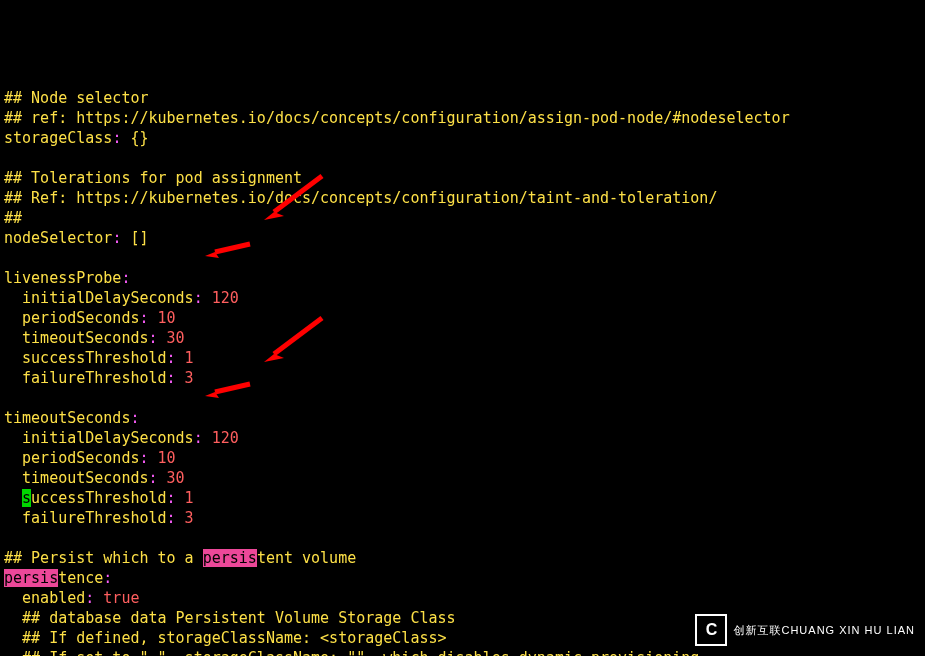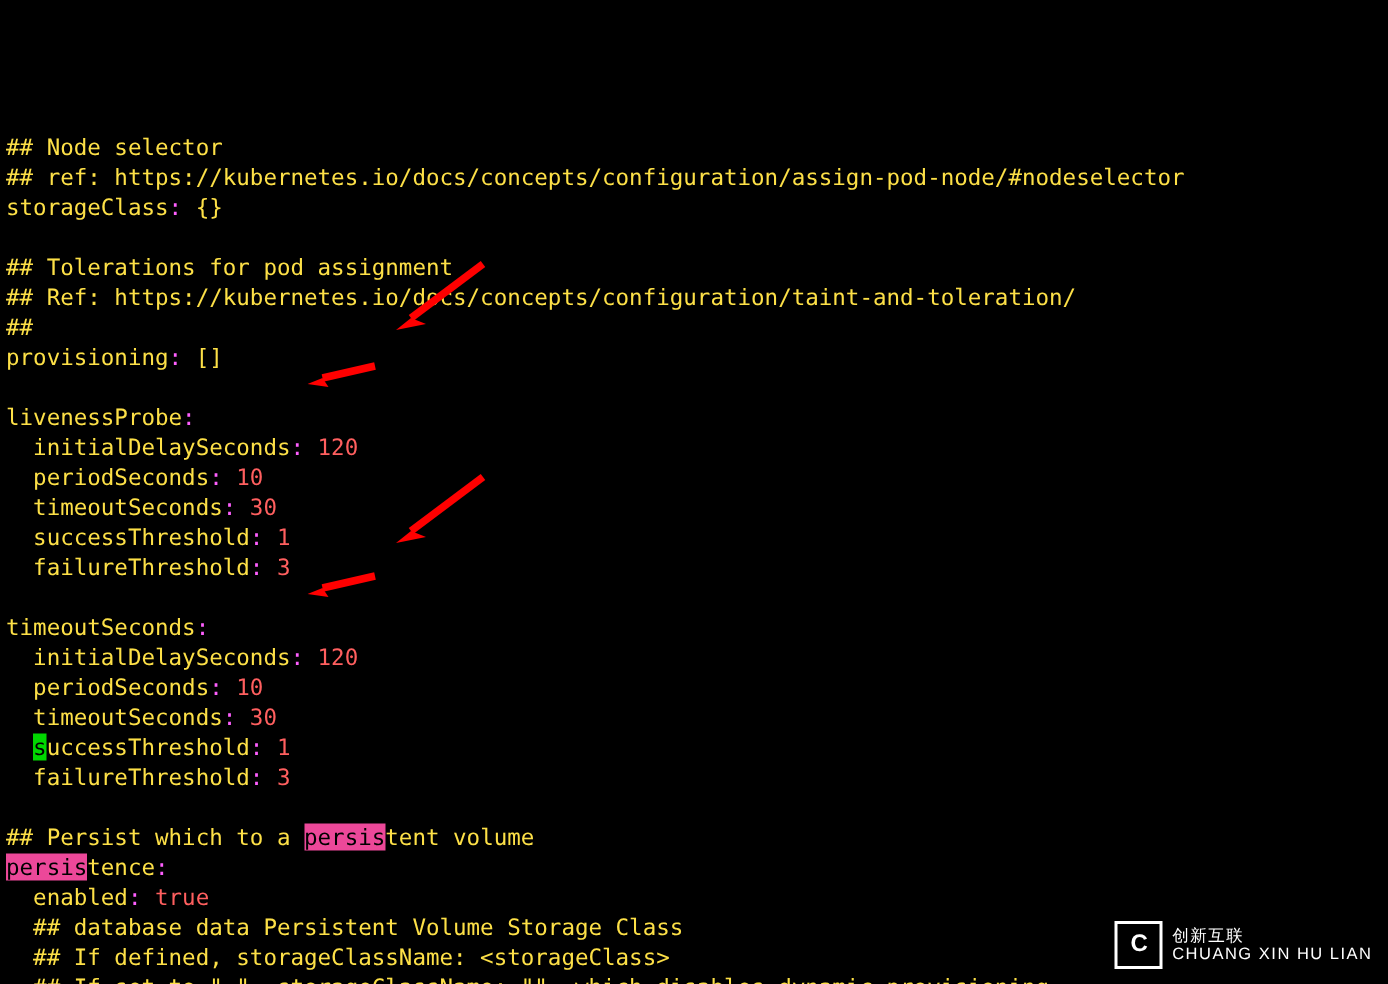--- a/index.html
+++ b/index.html
@@ -35,35 +35,35 @@
     color:#fff;
     font-family: sans-serif;
     font-size:11px;
     display:flex;
     align-items:center;
     gap:6px;
   }
   .logo .sq {
     width:28px;height:28px;border:2px solid #fff;display:flex;align-items:center;justify-content:center;font-weight:bold;font-size:16px;
   }
-  .logo .txt { display:flex;flex-direction:column;line-height:12px;letter-spacing:1px;}
+  .logo .txt { display:flex;flex-direction:row;line-height:12px;letter-spacing:1px;}
 </style>
 </head>
 <body>
 
 
 
 <div><span class="cyan">## Node selector</span>
 <span class="cyan">## ref: https://kubernetes.io/docs/concepts/configuration/assign-pod-node/#nodeselector</span>
 <span><span class="cyan">storageClass</span><span class="magenta">:</span><span class="cyan"> {}</span></span>
 <span></span>
 <span class="cyan">## Tolerations for pod assignment</span>
 <span class="cyan">## Ref: https://kubernetes.io/docs/concepts/configuration/taint-and-toleration/</span>
 <span class="cyan">##</span>
-<span><span class="cyan">provisioning</span><span class="magenta">:</span><span class="cyan"> []</span></span>
+<span><span class="cyan">nodeSelector</span><span class="magenta">:</span><span class="cyan"> []</span></span>
 <span></span>
 <span><span class="cyan">livenessProbe</span><span class="magenta">:</span></span>
 <span><span class="cyan">  initialDelaySeconds</span><span class="magenta">:</span><span class="red"> 120</span></span>
 <span><span class="cyan">  periodSeconds</span><span class="magenta">:</span><span class="red"> 10</span></span>
 <span><span class="cyan">  timeoutSeconds</span><span class="magenta">:</span><span class="red"> 30</span></span>
 <span><span class="cyan">  successThreshold</span><span class="magenta">:</span><span class="red"> 1</span></span>
 <span><span class="cyan">  failureThreshold</span><span class="magenta">:</span><span class="red"> 3</span></span>
 <span></span>
 <span><span class="cyan">timeoutSeconds</span><span class="magenta">:</span></span>
 <span><span class="cyan">  initialDelaySeconds</span><span class="magenta">:</span><span class="red"> 120</span></span>

